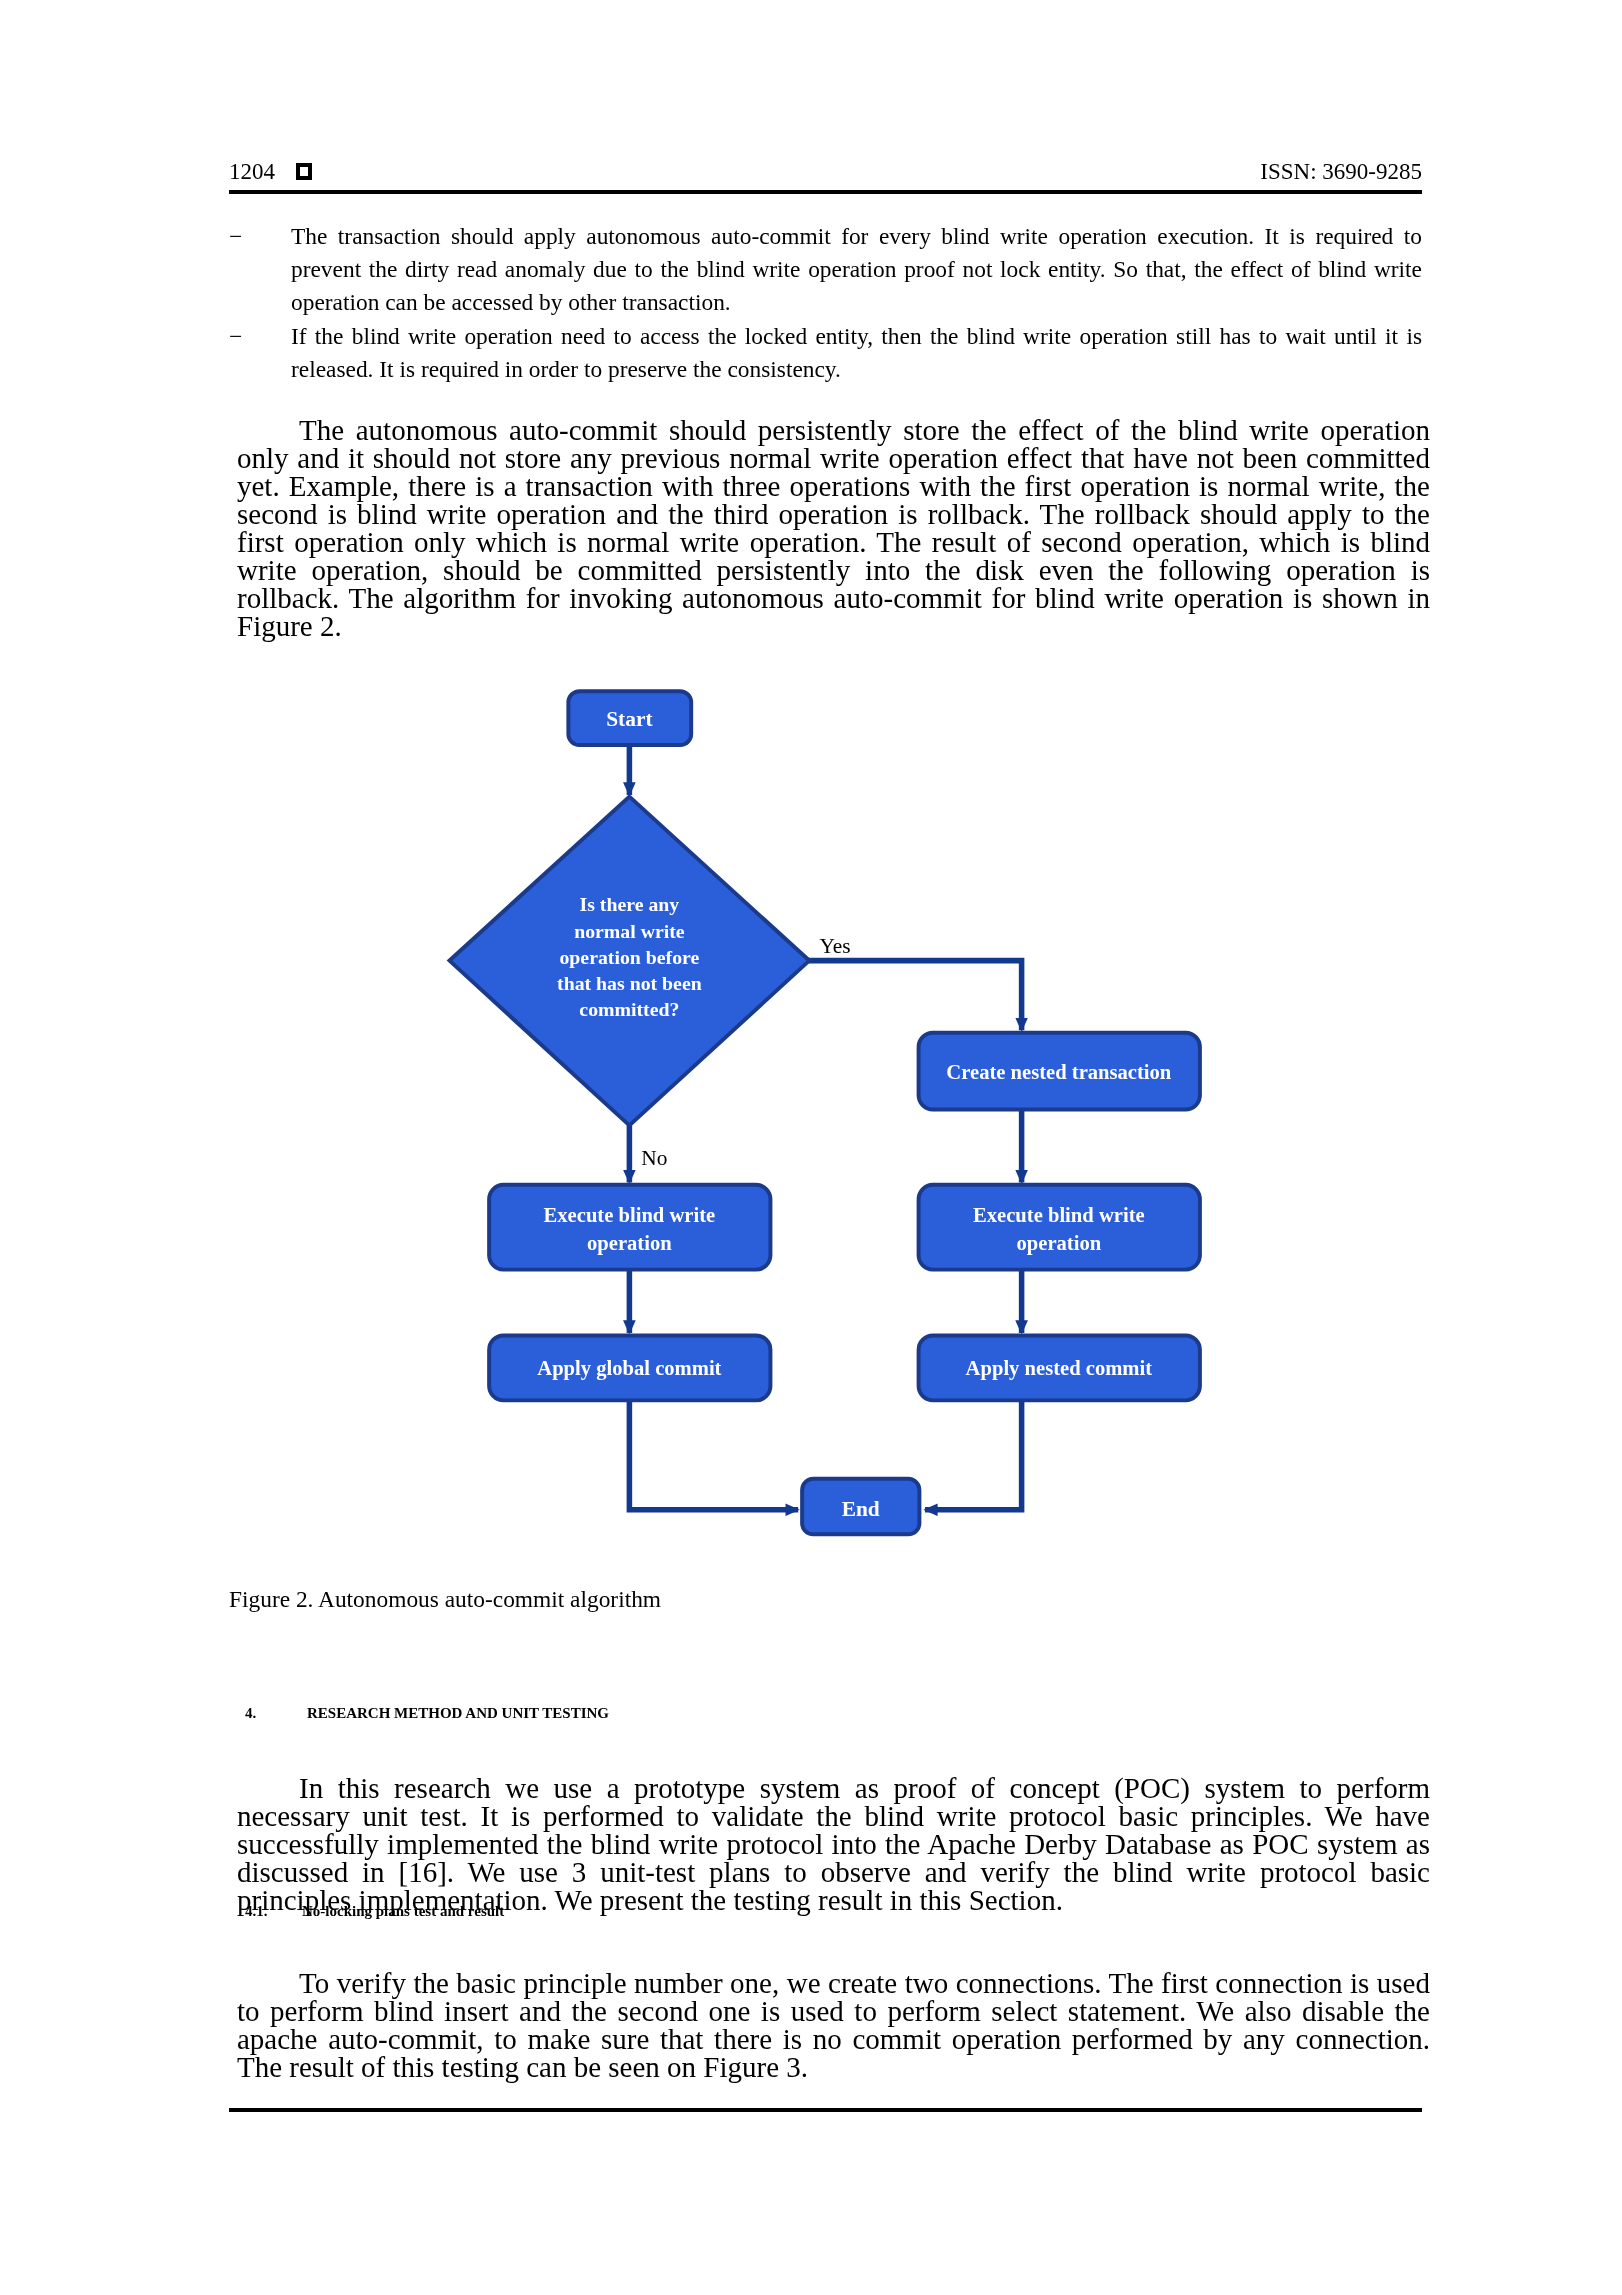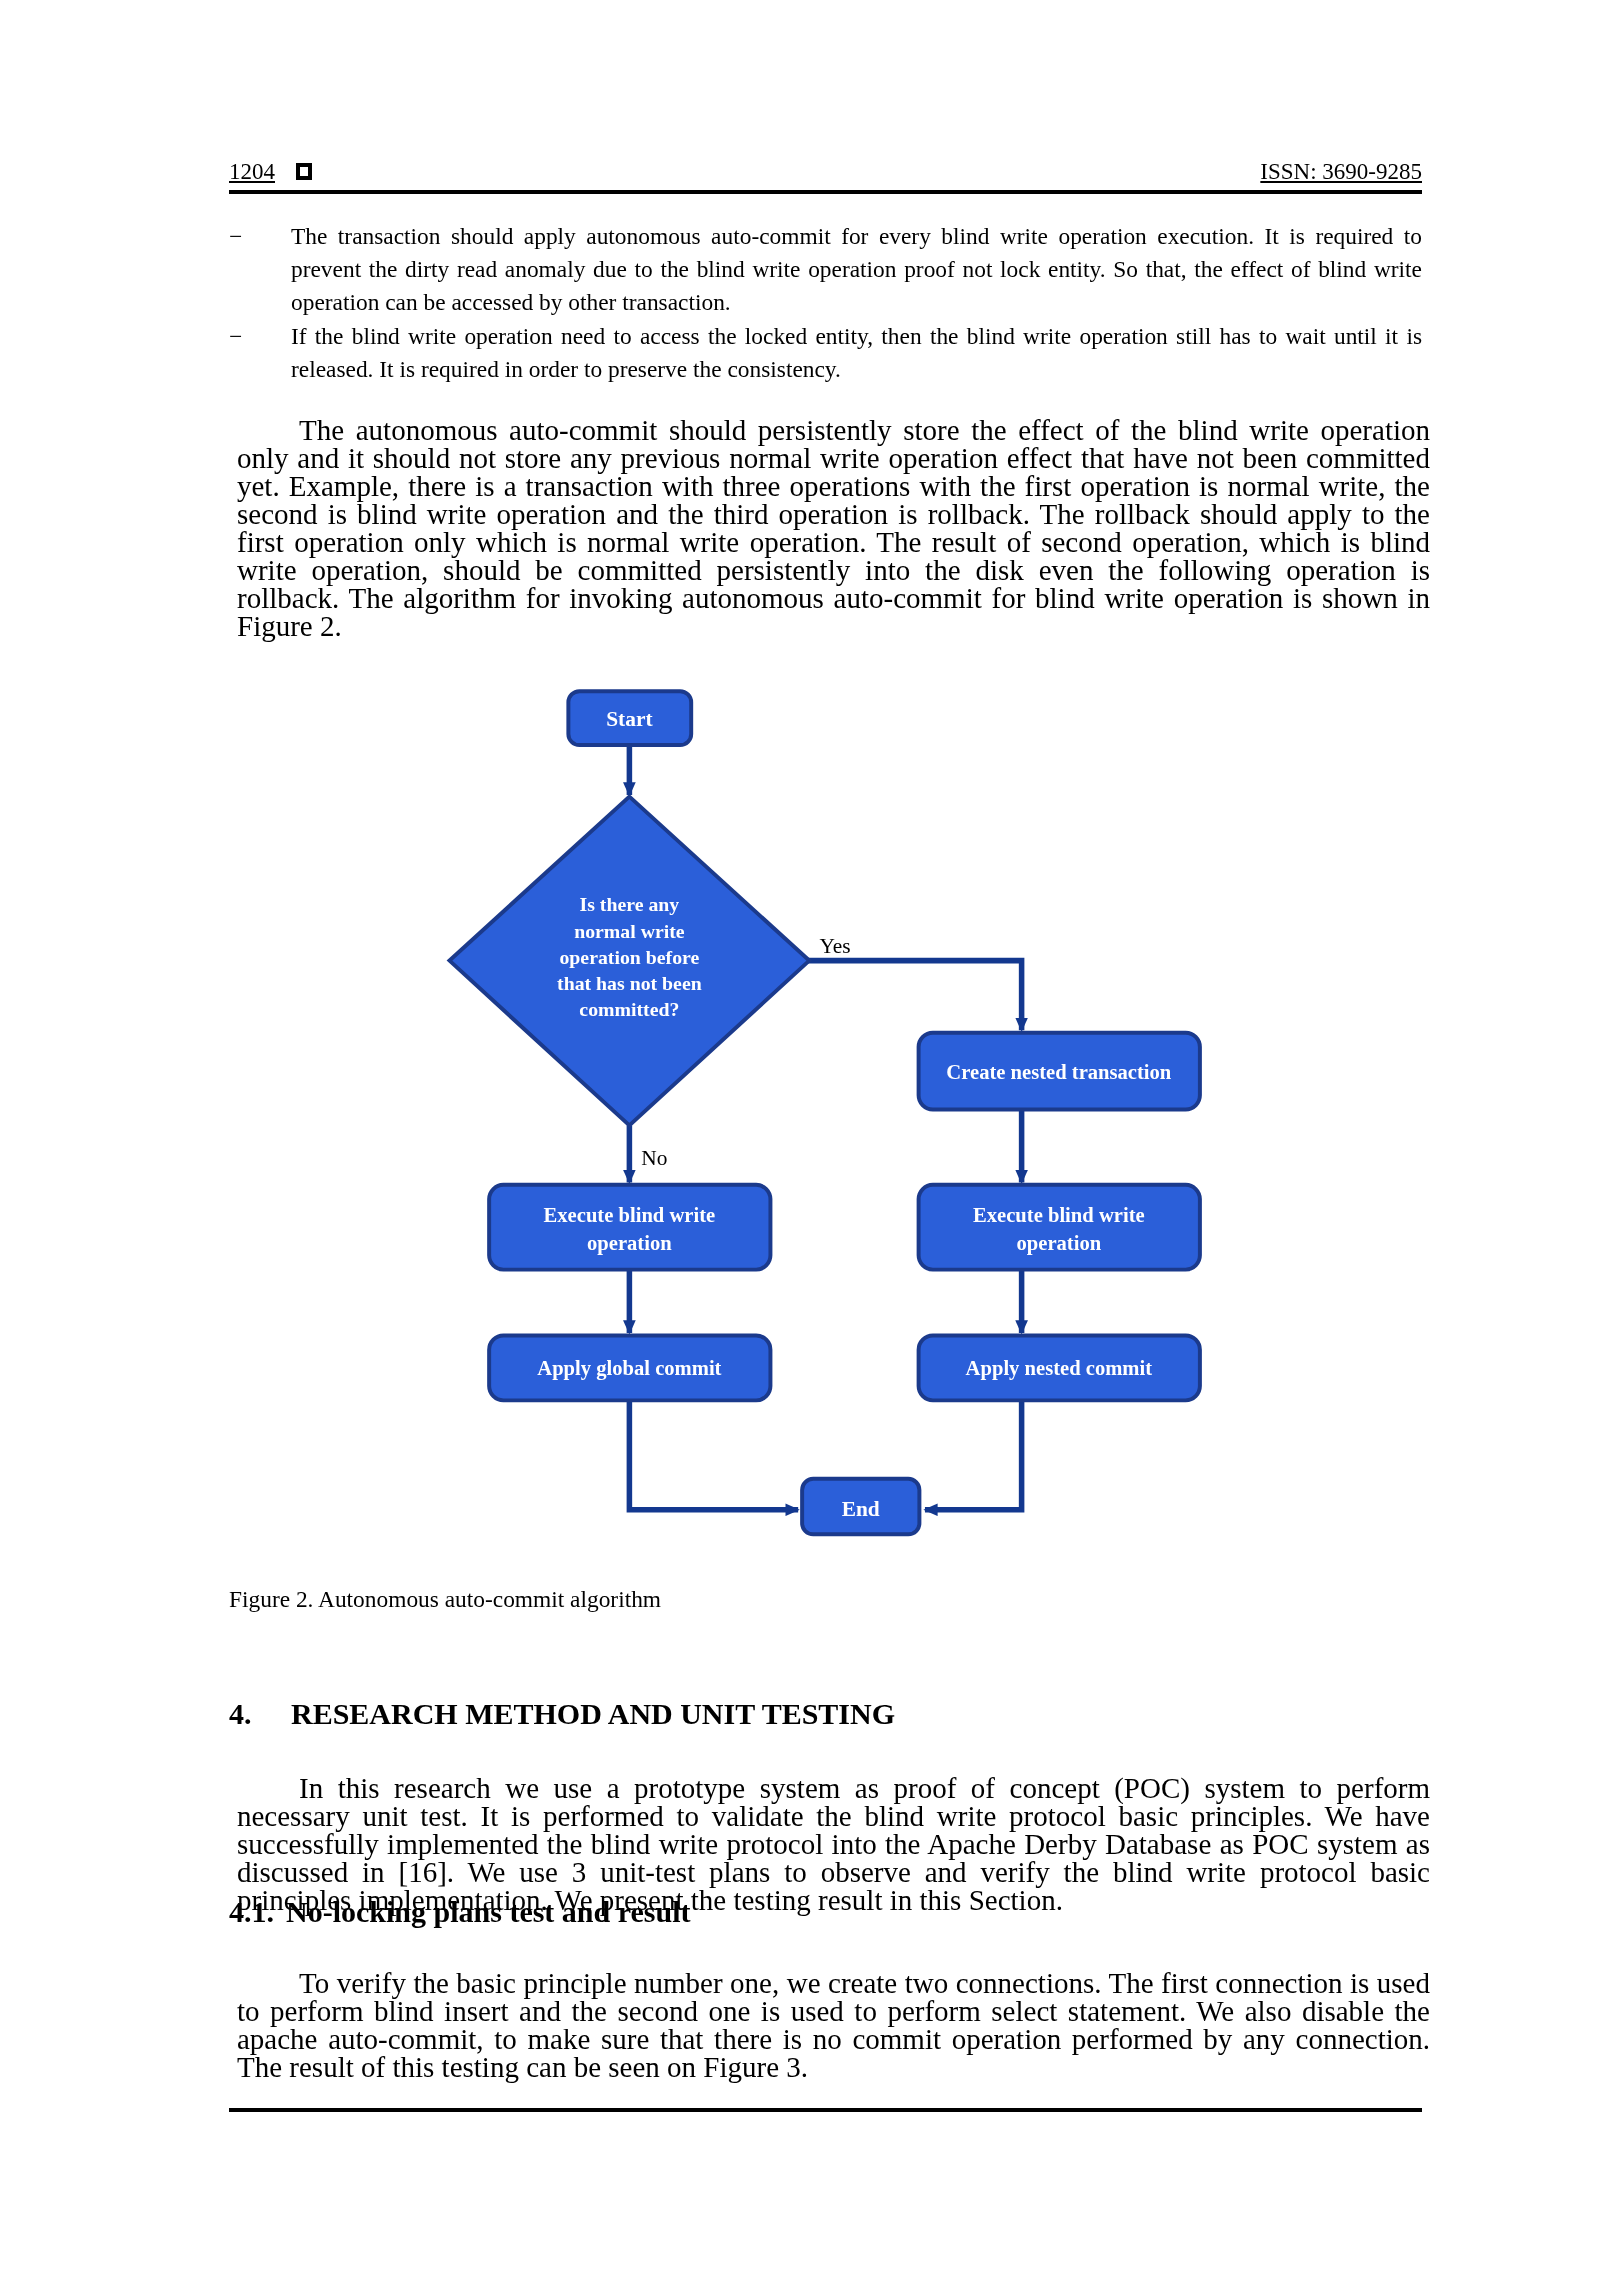--- a/index.html
+++ b/index.html
@@ -30,21 +30,20 @@
   
   .runhead {
     position: absolute;
     left: 0;
     top: 147px;
     width: 1193px;
     height: 36px;
     display: flex;
     align-items: flex-end;
     justify-content: space-between;
-    text-decoration: underline;
   }
   .runhead-left {
     display: flex;
     align-items: center;
     gap: 20.6px;
   }
   .folio {
     font-size: 23px;
     line-height: 1;
   }
@@ -103,23 +102,23 @@
     text-align: justify;
     text-justify: inter-word;
     text-indent: 62px;
   }
   #para-auto { top: 387px; }
   #para-research { top: 1745px; }
   #para-nolock { top: 1940px; }
 
   .heading {
     position: absolute;
-    left: 0;
-    width: 1193px;
-    font-size: 30px;
+    left: 16px;
+    width: 1193px;
+    font-size: 15px;
     line-height: 33px;
     font-weight: bold;
   }
   #head-4 { top: 1697px; }
   #head-41 { top: 1895px; }
   .head-num {
     display: inline-block;
     width: 62px;
   }
   .head-num-sub {

